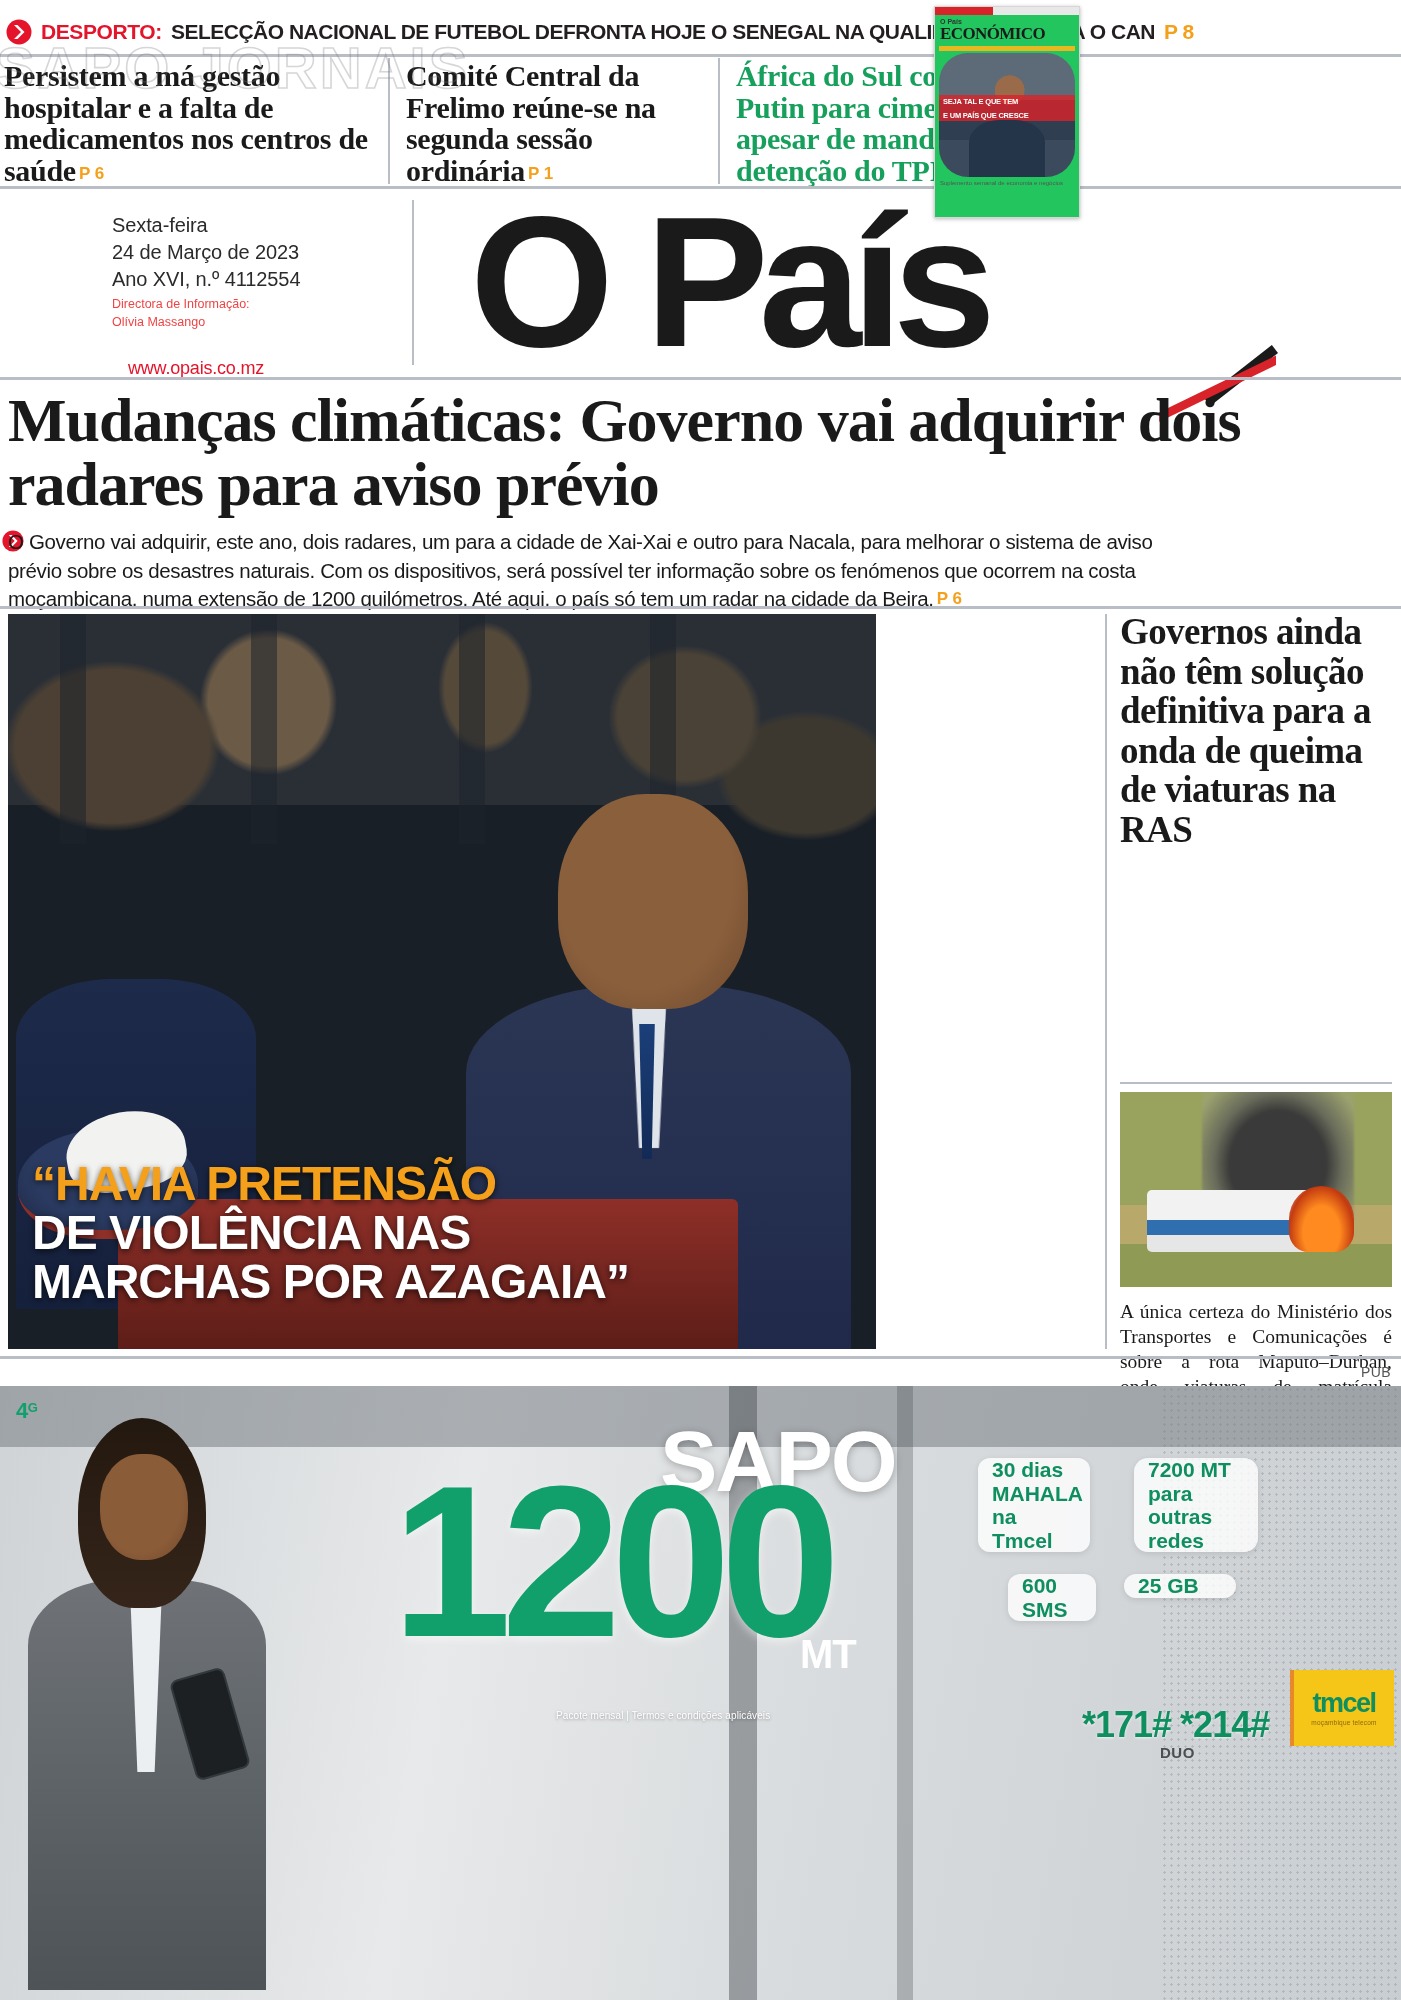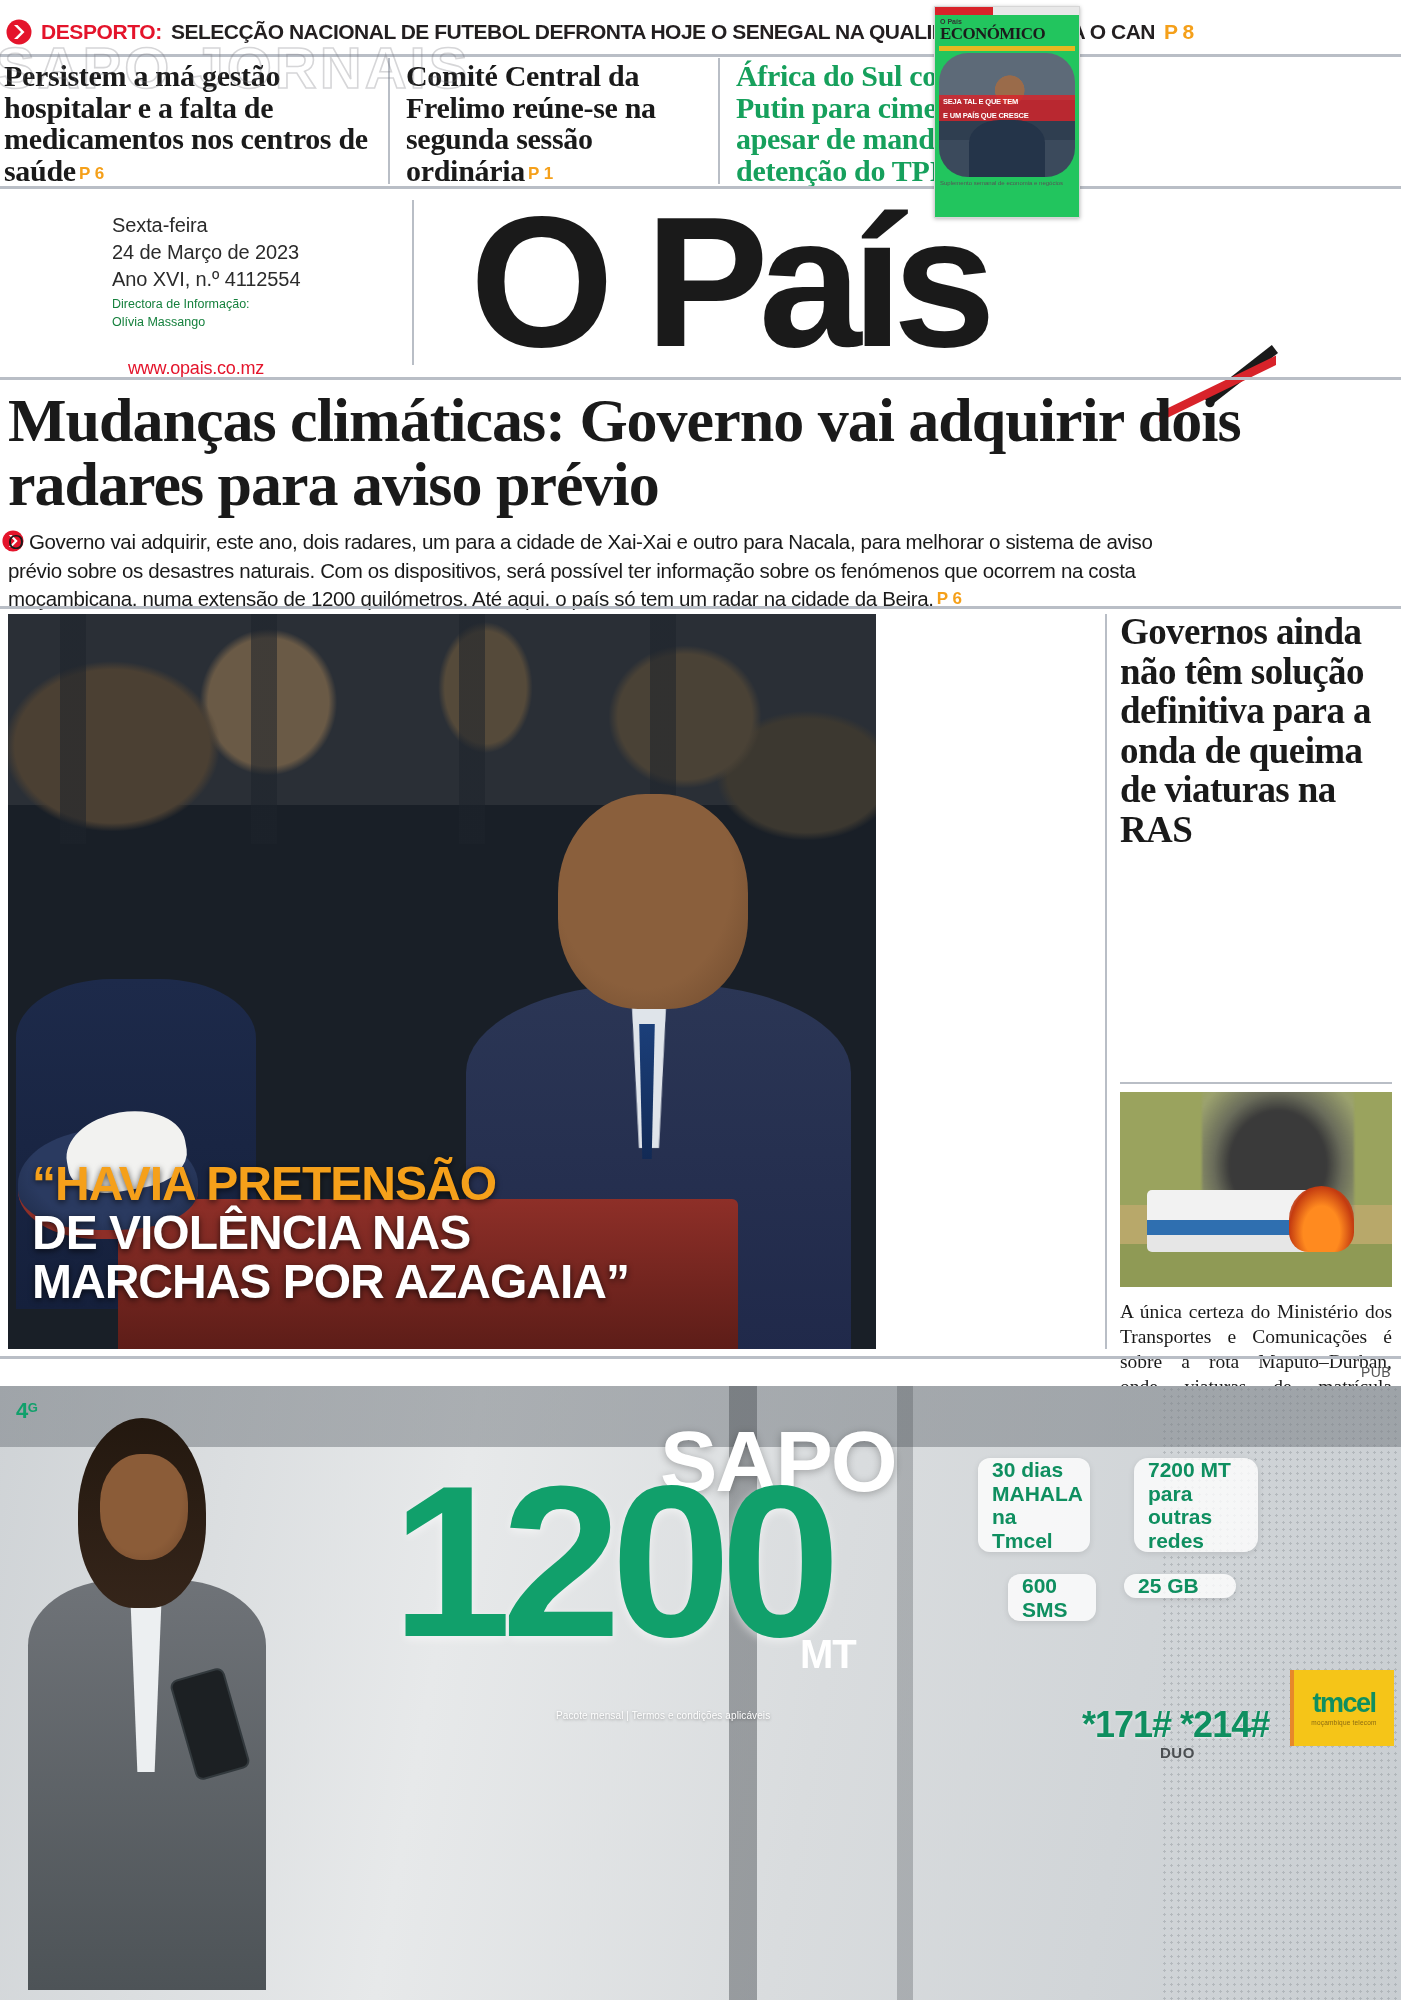--- a/index.html
+++ b/index.html
@@ -105,21 +105,21 @@
   .masthead {
     position:absolute; left:0; top:190px; width:1401px; height:185px;
   }
   .mast-left {
     position:absolute; left:112px; top:22px; width:290px;
   }
   .mast-left .d1, .mast-left .d2, .mast-left .d3 {
     font-size:20px; line-height:1.36; color:#2b2b2b; letter-spacing:-0.1px;
   }
   .mast-left .small {
-    font-size:12.5px; line-height:1.28; color:#15803d; margin-top:2px;
+    font-size:12.5px; line-height:1.28; color:#ef4444; margin-top:2px;
   }
   .mast-url {
     position:absolute; left:128px; top:168px; font-size:18px; color:#e4142b;
     letter-spacing:-0.2px;
   }
   .mast-divider {
     position:absolute; left:412px; top:10px; width:2px; height:165px; background:#b9bec6;
   }
   .logo {
     position:absolute; left:470px; top:-8px; width:830px; height:205px;

